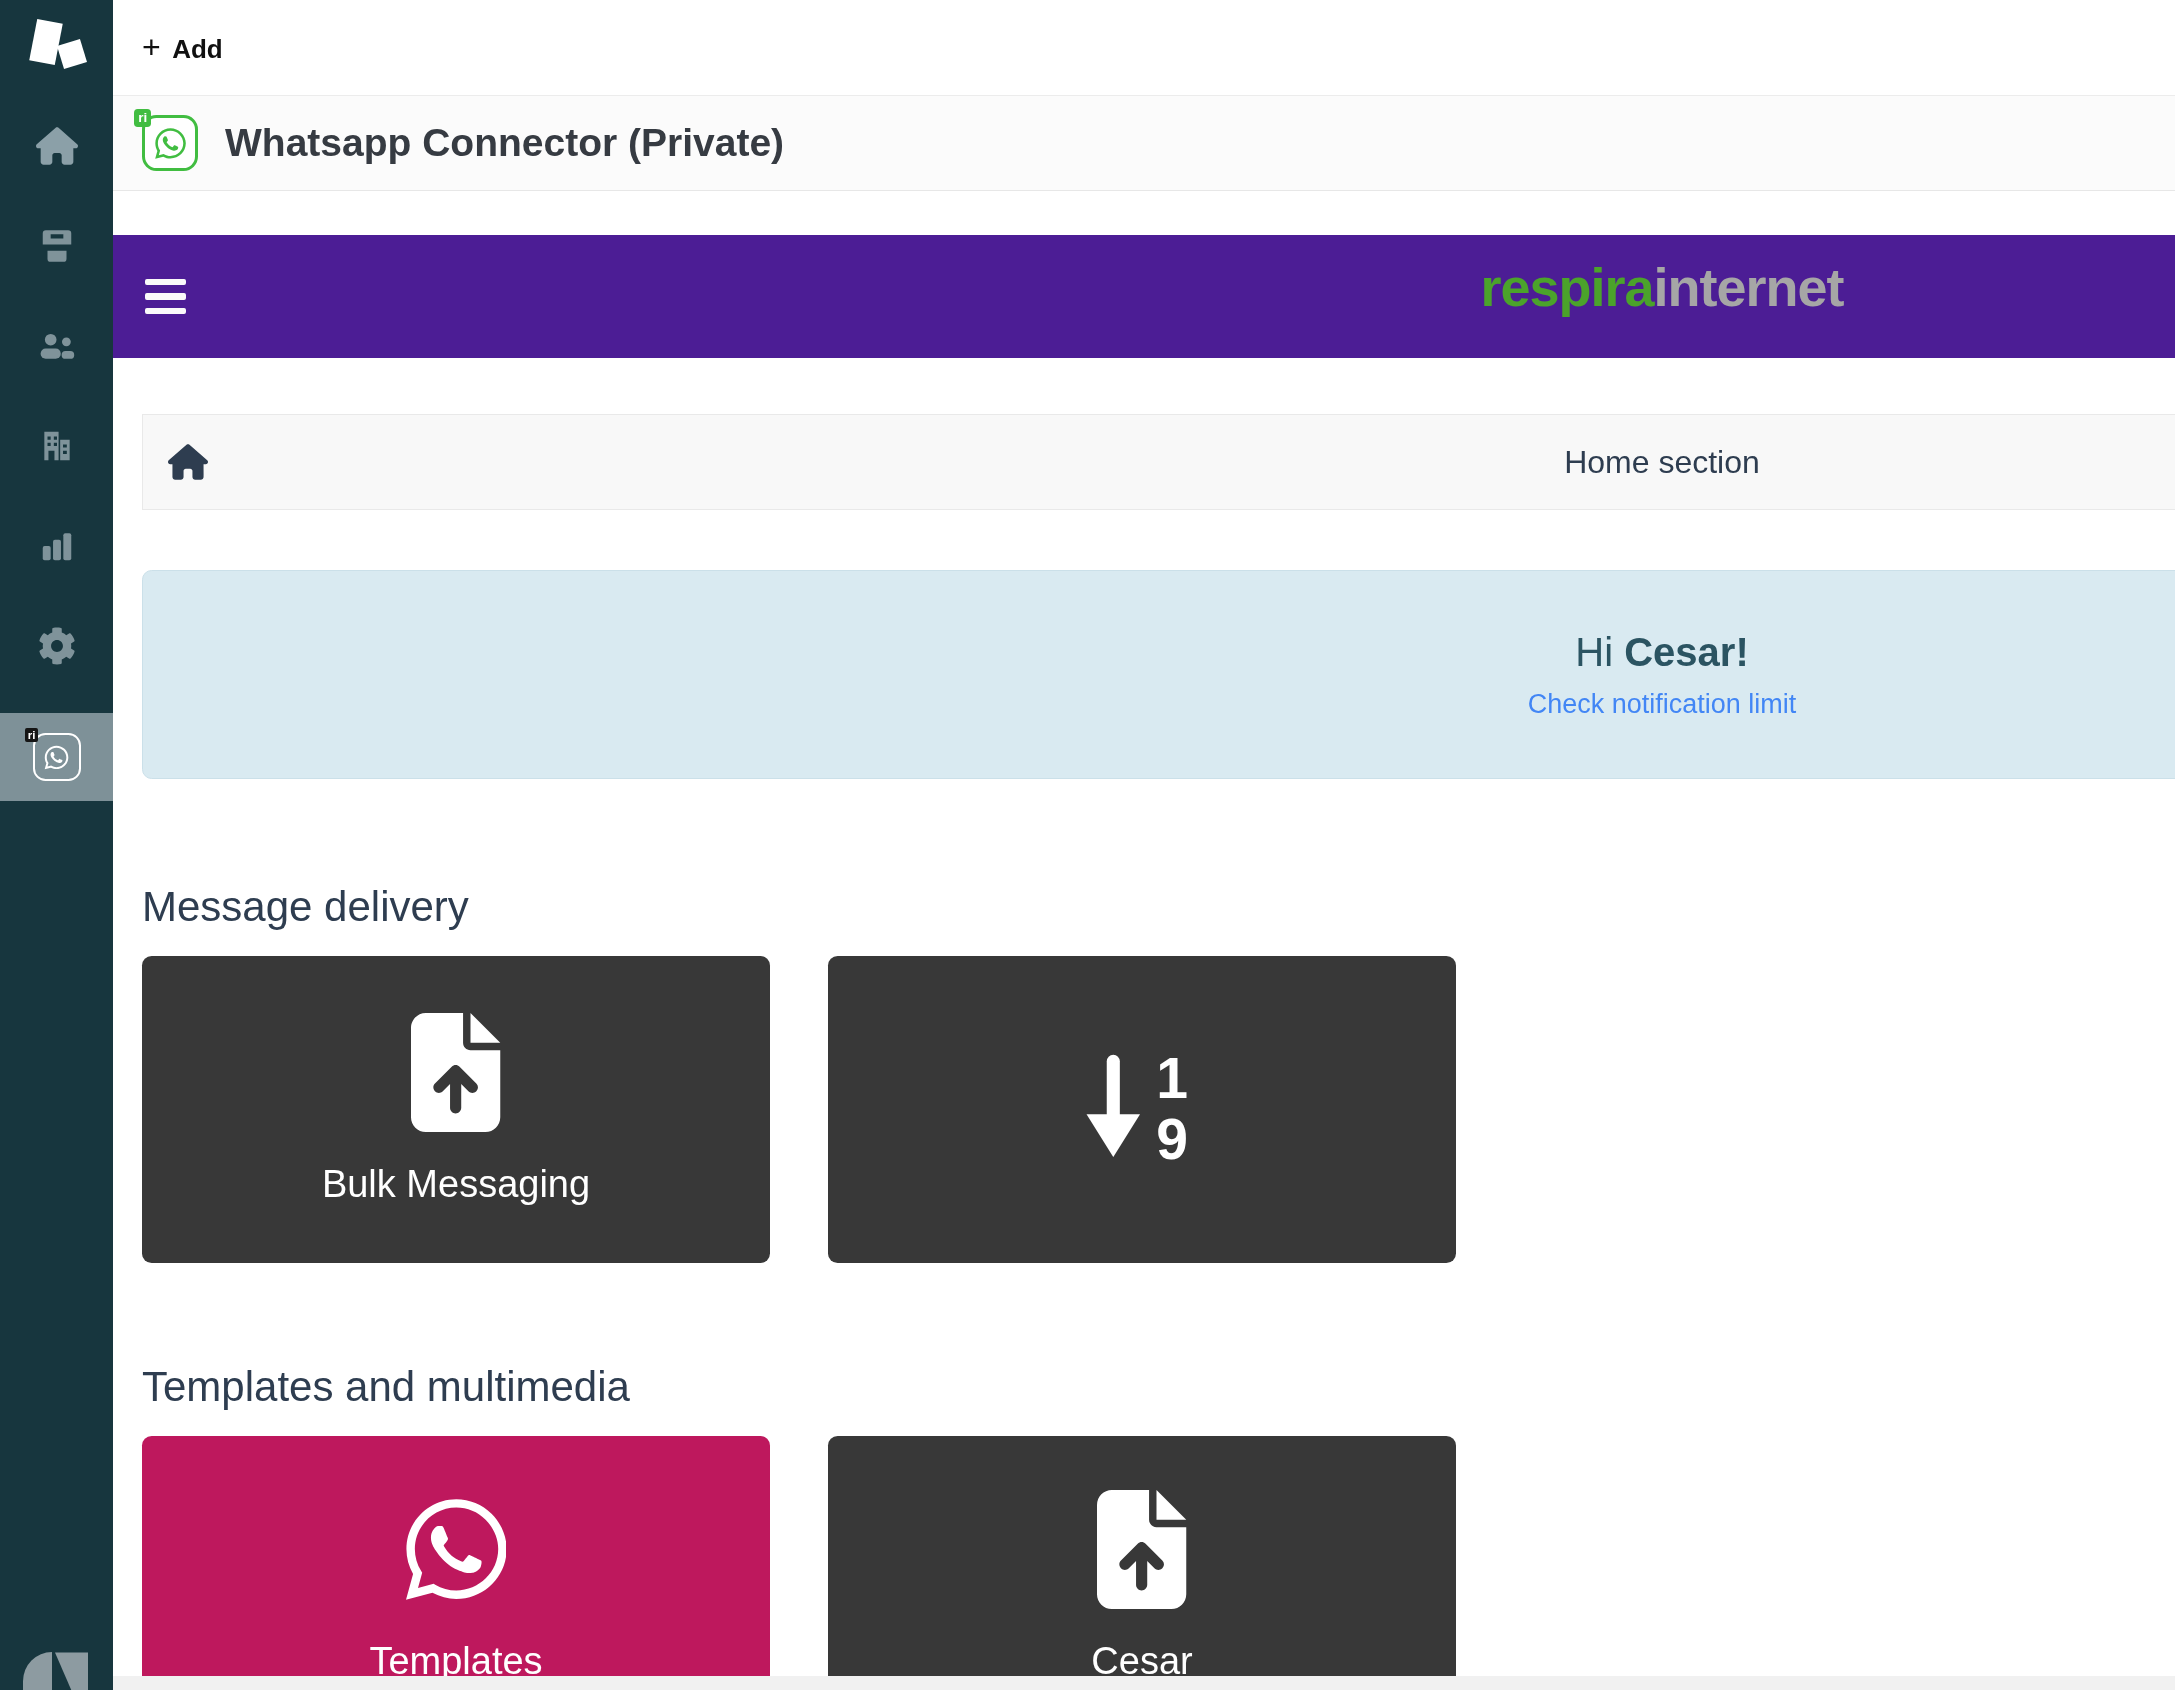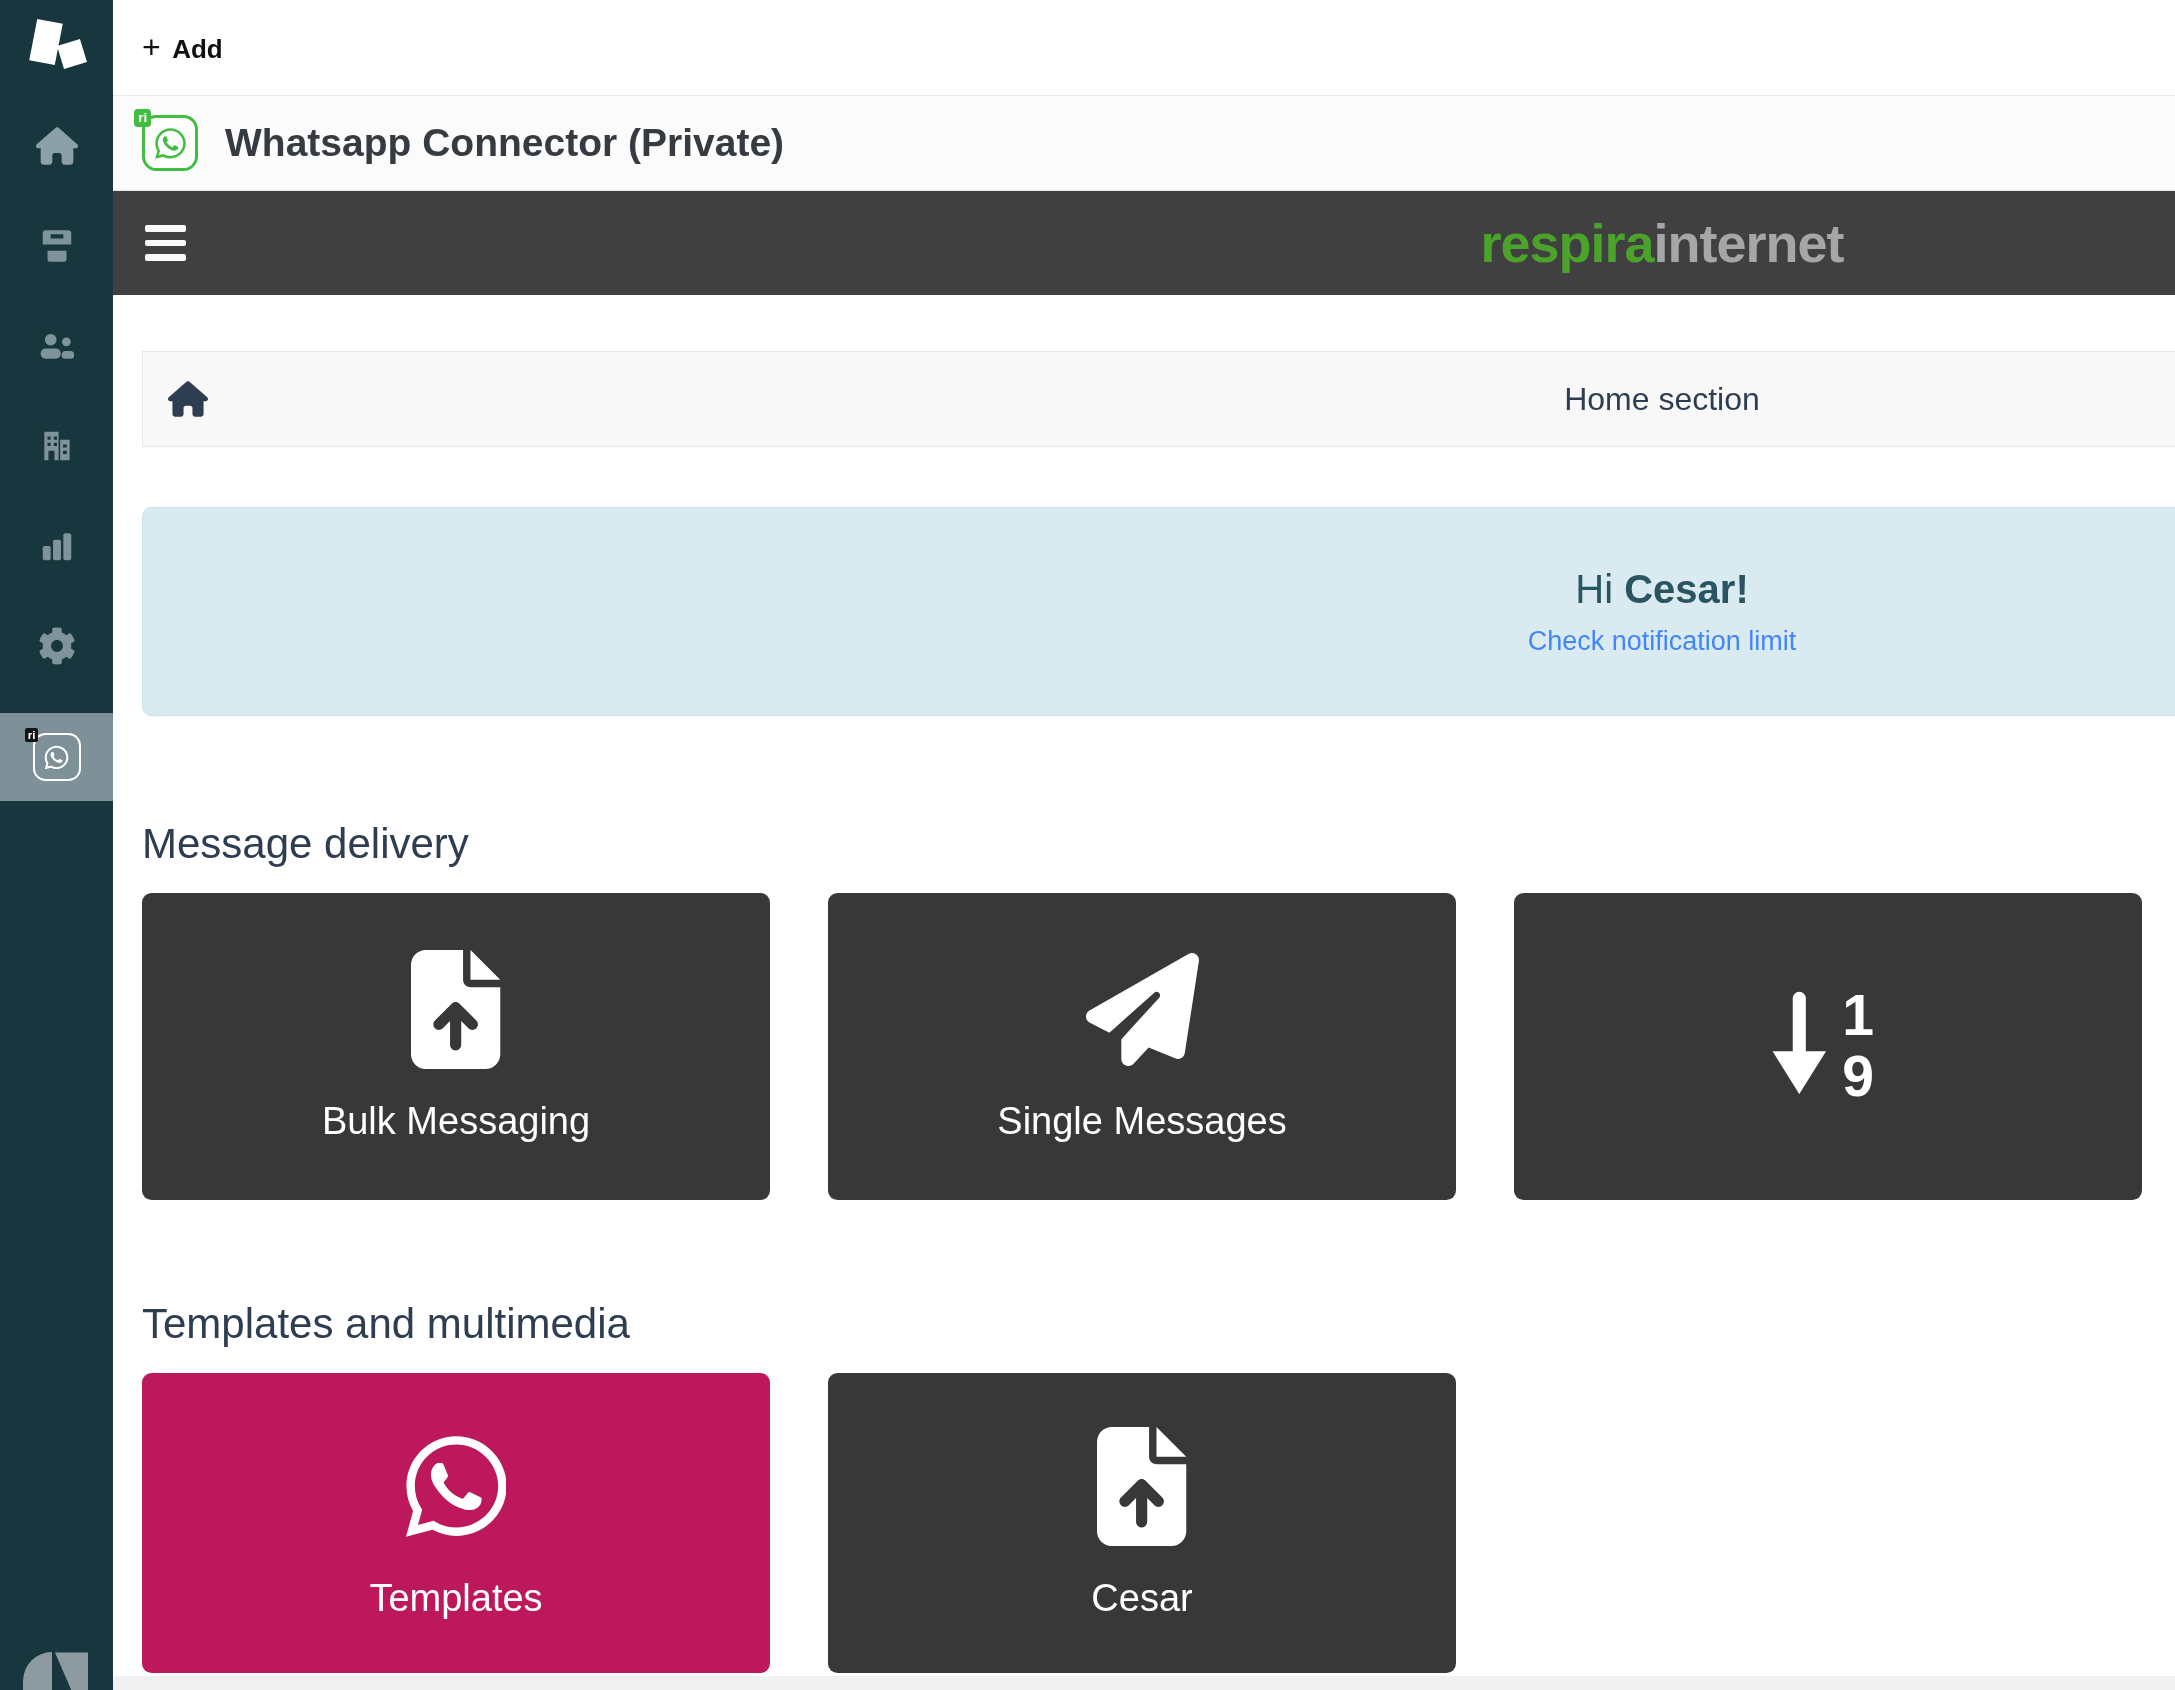--- a/index.html
+++ b/index.html
@@ -33,21 +33,21 @@
   .add-label{font-size:26px;font-weight:600;}
   .connector-row{height:96px;background:#fbfbfb;border-top:1px solid #ececec;border-bottom:1px solid #e7e7e7;
     display:flex;align-items:center;padding-left:29px;box-sizing:border-box;cursor:pointer;}
   .wa-app-icon{position:relative;width:50px;height:50px;border:3.8px solid #41bd41;border-radius:14.4px;background:#fff;
     display:flex;align-items:center;justify-content:center;}
   .wa-app-icon svg{width:35px;height:35px;fill:#41bd41;}
   .wa-app-badge{position:absolute;top:-8.6px;left:-10.6px;background:#41bd41;color:#fff;font-size:13.4px;font-weight:700;
     padding:1px 3.8px;border-radius:3.8px;line-height:1.15;}
   .connector-title{margin-left:27px;font-size:39px;font-weight:700;color:#363b42;}
   
-  .header{height:104px;background:#404040;position:relative;display:flex;align-items:center;}
+  .header{height:123px;background:#4c1d95;position:relative;display:flex;align-items:center;margin-top:44px;}
   .hamburger{margin-left:32px;display:flex;flex-direction:column;gap:7.7px;cursor:pointer;position:relative;z-index:2;}
   .hamburger .bar{width:41px;height:6.7px;background:#fafafa;border-radius:1.9px;}
   .brand{position:absolute;left:29px;top:0;width:3040px;height:104px;display:flex;align-items:center;justify-content:center;
     font-size:54px;font-weight:800;letter-spacing:-1px;}
   .brand-green{color:#4ba32b;}
   .brand-gray{color:#a6a6a6;}
   
   .content{padding-top:56px;}
   .wide{width:3040px;margin-left:29px;}
   .breadcrumb{height:96px;background:#f8f8f8;border:1px solid #e9e9e9;box-sizing:border-box;
@@ -188,28 +188,20 @@
       <div class="tile">
         <div class="tico">
           <svg viewBox="0 0 384 512" style="height:119px">
               <path fill-rule="evenodd" d="M64 0C28.7 0 0 28.7 0 64V448c0 35.3 28.7 64 64 64H320c35.3 0 64-28.7 64-64V160H256c-17.7 0-32-14.3-32-32V0H64zM256 0V128H384L256 0zM216 408c0 13.3-10.7 24-24 24s-24-10.7-24-24V305.9l-31 31c-9.4 9.4-24.6 9.4-33.9 0s-9.4-24.6 0-33.9l72-72c9.4-9.4 24.6-9.4 33.9 0l72 72c9.4 9.4 9.4 24.6 0 33.9s-24.6 9.4-33.9 0l-31-31V408z"></path>
             </svg>
         </div>
         <div class="tile-label">Bulk Messaging</div>
       </div>
       <div class="tile">
         <div class="tico">
-          <svg viewBox="0 0 512 512" style="height:113px">
-              <path d="M498.1 5.6c10.1 7 15.4 19.1 13.5 31.2l-64 416c-1.5 9.7-7.4 18.2-16 23s-18.9 5.4-28 1.6L284 427.7l-68.5 74.1c-8.9 9.7-22.9 12.9-35.2 8.1S160 493.2 160 480V396.4c0-4 1.5-7.8 4.2-10.7L331.8 202.8c5.8-6.3 5.6-16-.4-22s-15.7-6.4-22-.7L106 360.8 17.7 316.6C7.1 311.3 .3 300.7 0 288.9s5.9-22.8 16.1-28.7l448-256c10.7-6.1 23.9-5.5 34 1.4z"></path>
-            </svg>
-        </div>
-        <div class="tile-label">Single Messages</div>
-      </div>
-      <div class="tile">
-        <div class="tico">
           <svg viewBox="0 0 110 100" style="height:119px">
             <rect x="25" y="4" width="11" height="56" rx="5.5"></rect>
             <polygon points="8,54 53,54 30.5,90"></polygon>
             <text x="80" y="40" text-anchor="middle" font-size="48" font-weight="800" fill="#ffffff">1</text>
             <text x="80" y="92" text-anchor="middle" font-size="48" font-weight="800" fill="#ffffff">9</text>
           </svg>
         </div>
       </div>
     </div>
 

